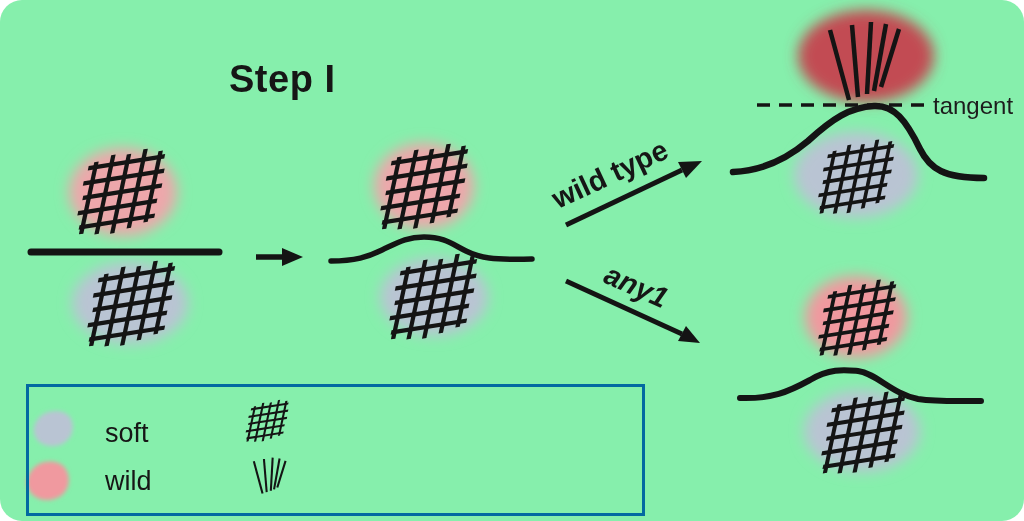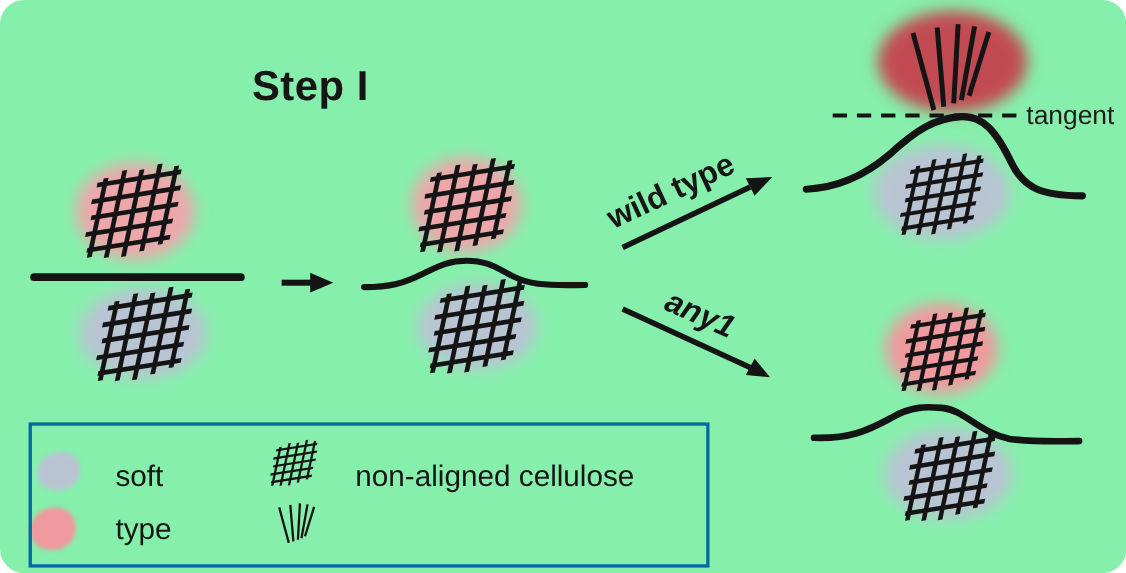--- a/index.html
+++ b/index.html
@@ -125,17 +125,16 @@
 
 
   <div class="abs arrow-label" style="left:548px;top:158px;transform:rotate(-25deg);">wild type</div>
 
   <div class="abs arrow-label italic" style="left:603px;top:270px;transform:rotate(24deg);">any1</div>
 
   <div class="abs tangent-label" style="left:933px;top:92px;">tangent</div>
 
   <div class="legend-box">
     <div class="abs legend-label" style="left:76px;top:31px;">soft</div>
-    <div class="abs legend-label" style="left:76px;top:79px;">type</div>
-    <div class="abs legend-label" style="left:294px;top:31px;">non-aligned cellulose</div>
+    <div class="abs legend-label" style="left:76px;top:79px;">wild</div>
   </div>
 
 </div>
 
 </body></html>

